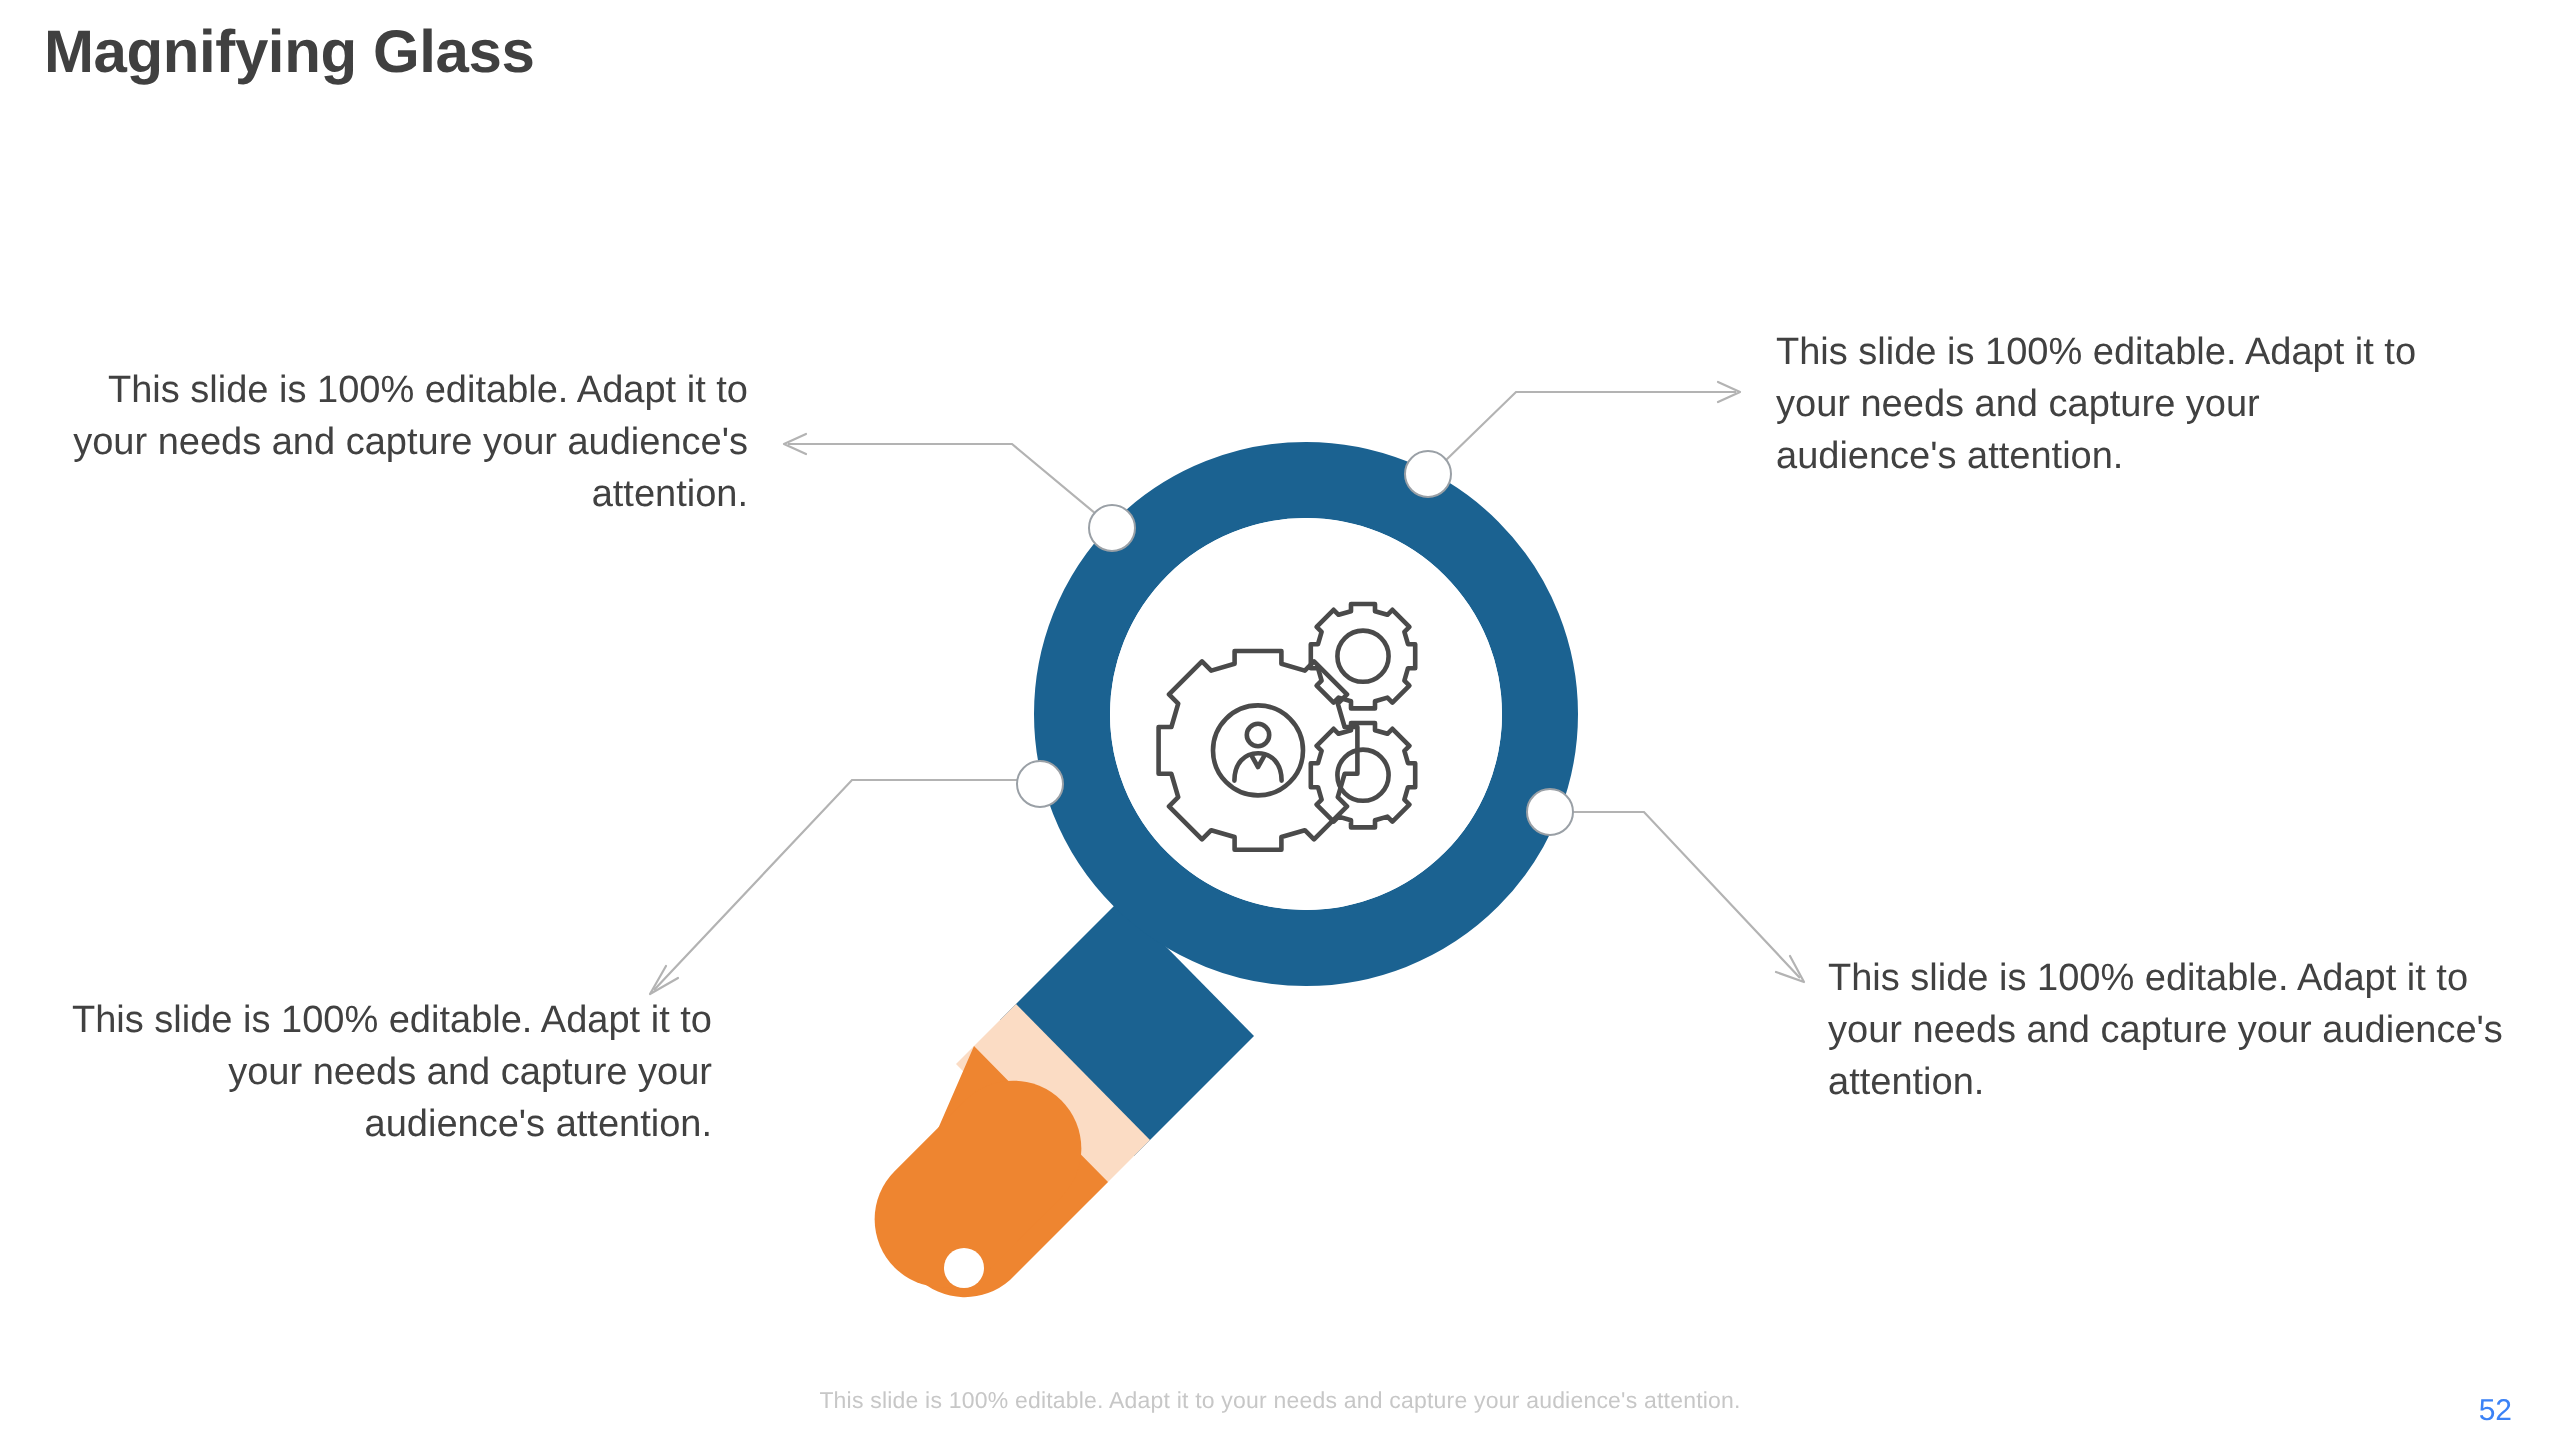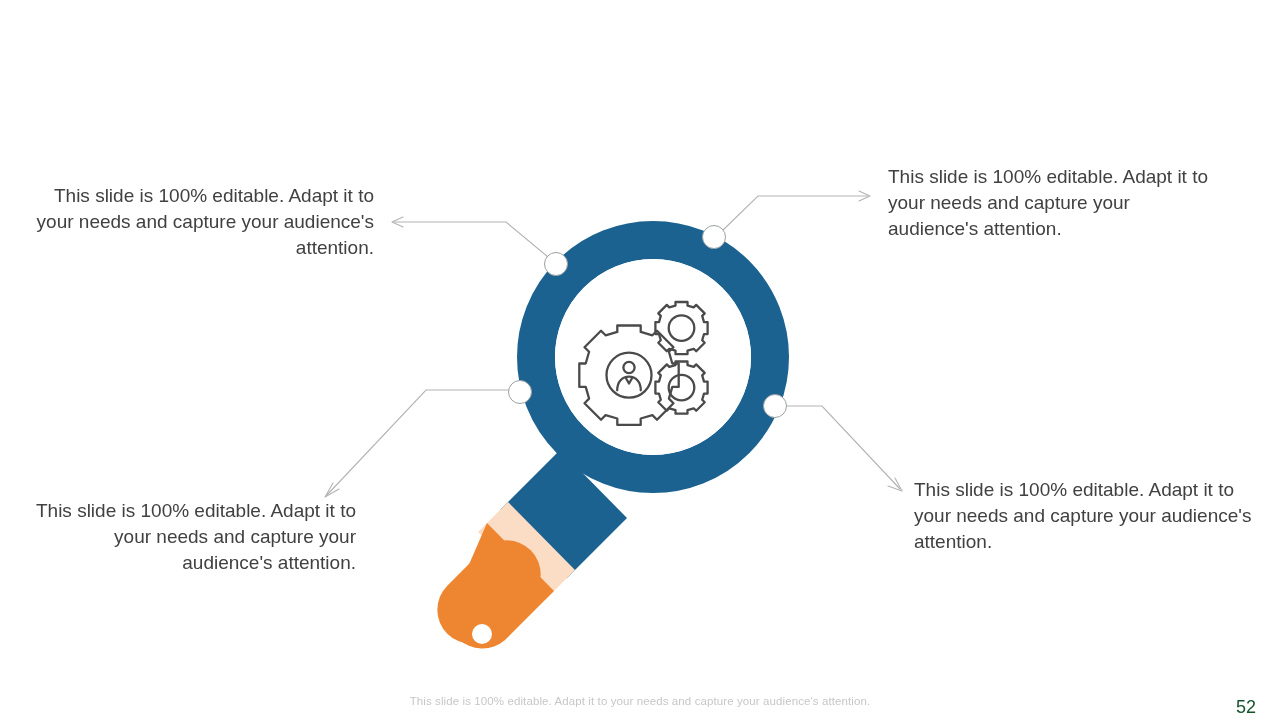--- a/index.html
+++ b/index.html
@@ -91,29 +91,30 @@
     width: 1280px;
     text-align: center;
     font-size: 11.5px;
     color: #c7c7c7;
     letter-spacing: 0.1px;
   }
   #page-number {
     position: absolute;
     right: 24px;
     top: 697px;
-    font-size: 18px;
-    color: #14532d;
+    font-size: 15px;
+    color: #3b82f6;
   }
 </style>
 </head>
 <body>
 
 <div id="slide">
 
+  <div id="page-title">Magnifying Glass</div>
 
   <svg id="graphic" viewBox="0 0 1280 720">
 
     <g stroke="#b3b3b3" stroke-width="1.1" fill="none">
 
       <path d="M 548 257 L 506 222 L 394 222"></path>
       <path d="M 403 217 L 392 222 L 403 227" stroke-linecap="round" stroke-linejoin="round"></path>
 
       <path d="M 722 231 L 758 196 L 868 196"></path>
       <path d="M 859 191 L 870 196 L 859 201" stroke-linecap="round" stroke-linejoin="round"></path>

